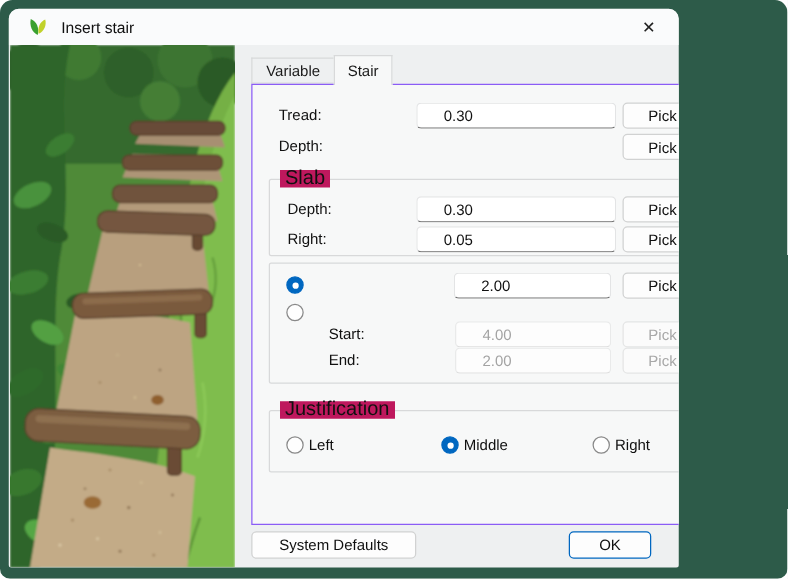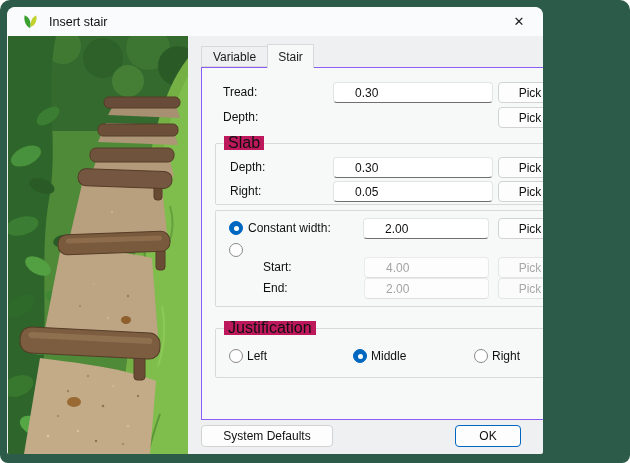--- a/index.html
+++ b/index.html
@@ -220,21 +220,20 @@
       </div>
       <div class="row" style="top:113px">
         <span class="lbl" style="left:28px">Right:</span>
         <input class="field" style="left: 131px; width: 160px;" value="0.05">
         <button class="pick" style="left:296px">Pick</button>
       </div>
 
       <div class="group" style="top:142px;height:97px"></div>
       <div class="row" style="top:150px">
         <span class="radio sel" style="left:27px"></span>
-        <span class="radio-lbl" style="left:46px">Constant width:</span>
         <input class="field" style="left: 161px; width: 126px;" value="2.00">
         <button class="pick" style="left:296px">Pick</button>
       </div>
       <div class="row" style="top:172px">
         <span class="radio" style="left:27px"></span>
       </div>
       <div class="row" style="top:189px">
         <span class="lbl" style="left:61px">Start:</span>
         <input class="field disabled" disabled="" style="left: 162px; width: 125px;" value="4.00">
         <button class="pick" disabled="" style="left:296px">Pick</button>

